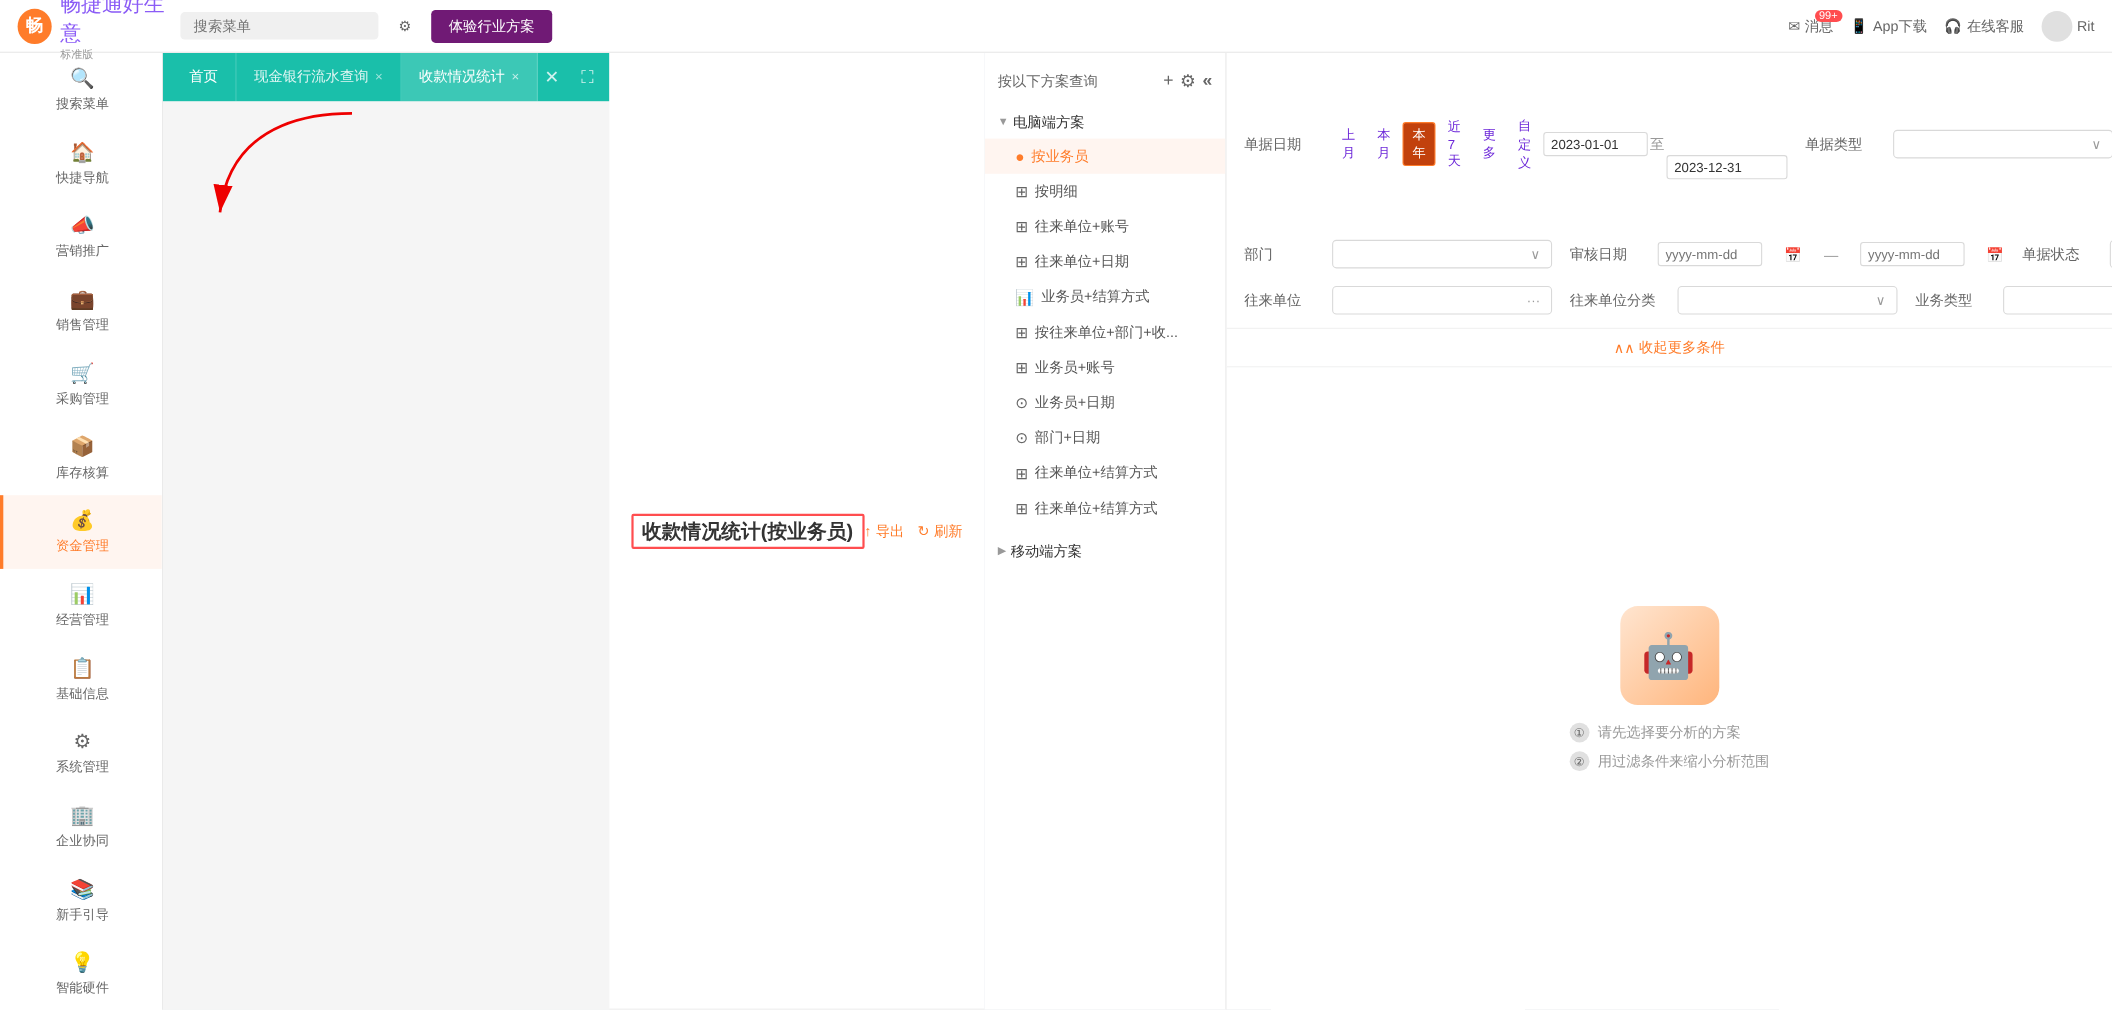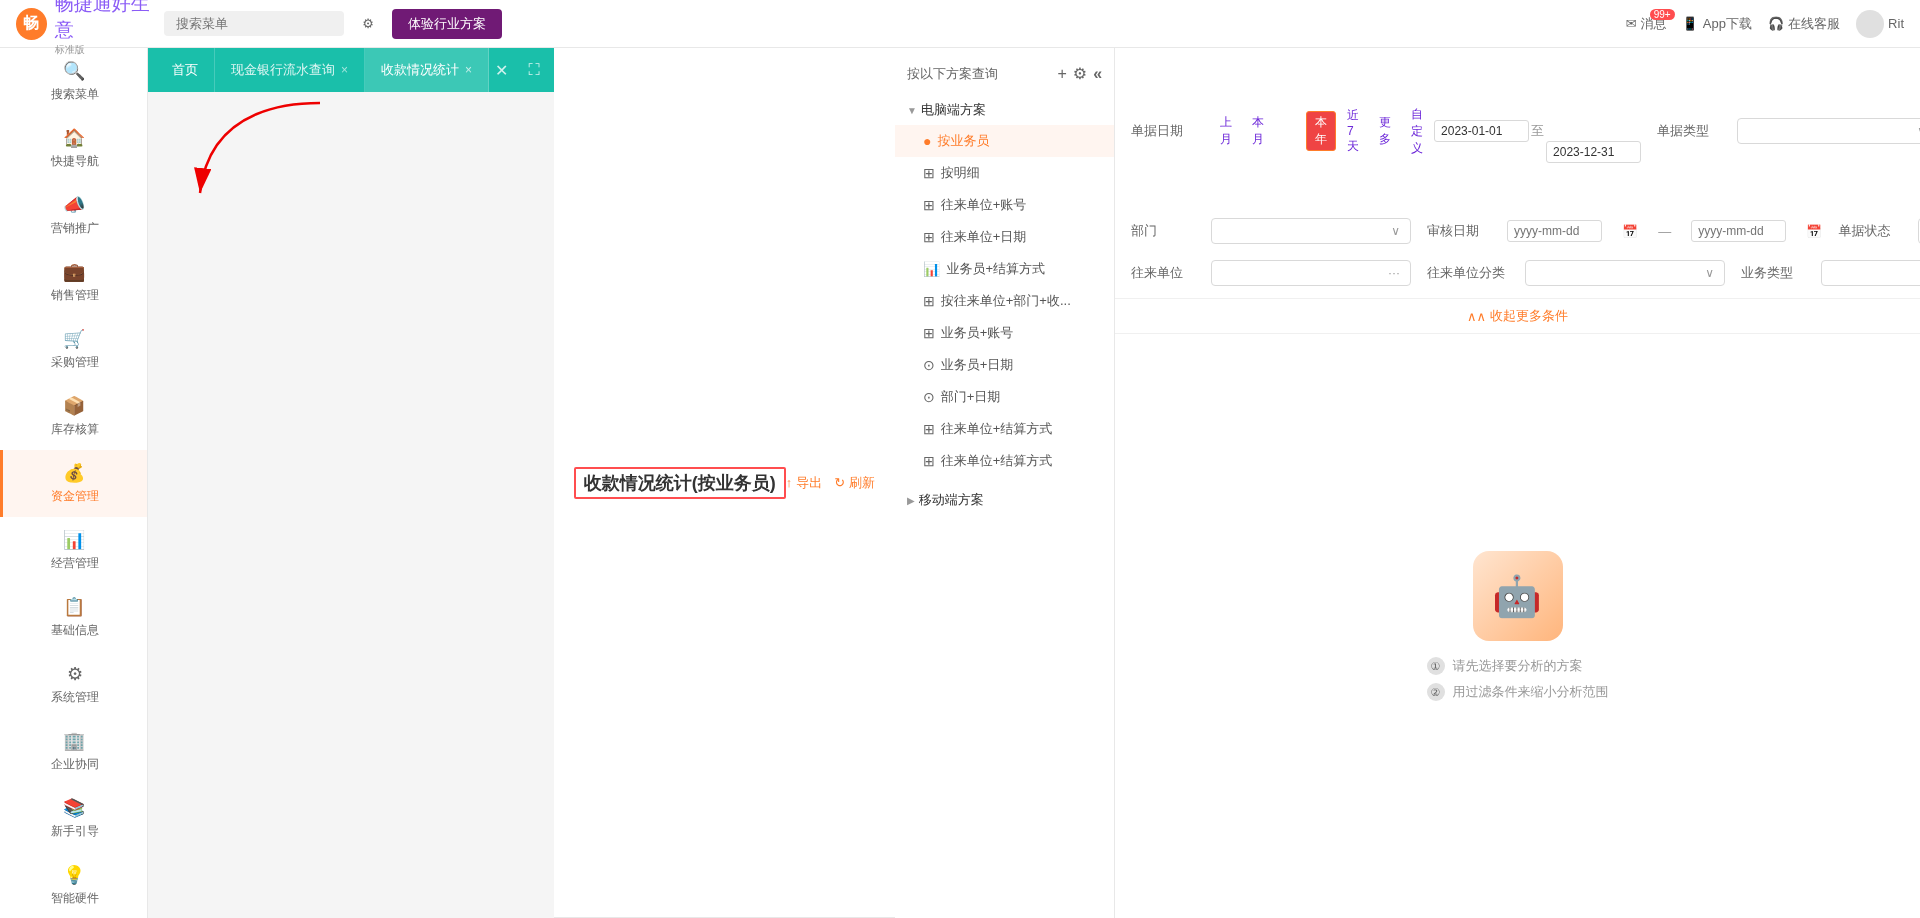--- a/index.html
+++ b/index.html
@@ -266,24 +266,23 @@
     }
     .date-quick-btn {
       padding: 2px 8px;
       border-radius: 3px;
       cursor: pointer;
       font-size: 12px;
       color: #6d28d9;
       border: 1px solid transparent;
     }
     .date-quick-btn.active {
-      background: #ef4444;
+      background: #c2410c;
       color: #fff;
       border-color: #ff7c2a;
-      margin-left: 31px;
     }
     .date-input {
       border: 1px solid #d9d9d9;
       border-radius: 3px;
       padding: 3px 8px;
       font-size: 12px;
       color: #999;
       width: 100px;
     }
     .select-control {
@@ -574,21 +573,21 @@
               <span class="filter-label">单据日期</span>
               <div style="display:flex;gap:2px;align-items:center;">
                 <span class="date-quick-btn">上月</span>
                 <span class="date-quick-btn">本月</span>
                 <span class="date-quick-btn active">本年</span>
                 <span class="date-quick-btn">近7天</span>
                 <span class="date-quick-btn">更多</span>
                 <span class="date-quick-btn">自定义</span>
                 <input class="date-input" style="width: 95px; border: 1px solid rgb(217, 217, 217); border-radius: 3px; padding: 3px 6px; font-size: 12px; color: rgb(51, 51, 51);" value="2023-01-01">
                 <span style="color:#999;">至</span>
-                <input class="date-input" style="width: 95px; border: 1px solid rgb(217, 217, 217); border-radius: 3px; padding: 3px 6px; font-size: 12px; color: rgb(51, 51, 51); margin-top: 41px;" value="2023-12-31">
+                <input class="date-input" style="width: 110px; border: 1px solid rgb(217, 217, 217); border-radius: 3px; padding: 3px 6px; font-size: 12px; color: rgb(51, 51, 51); margin-top: 41px;" value="2023-12-31">
               </div>
             </div>
             <div class="filter-group" style="flex:1;">
               <span class="filter-label">单据类型</span>
               <div class="select-control" style="flex:1;">
                 <span></span>
                 <span class="select-arrow">∨</span>
               </div>
             </div>
             <div class="filter-group" style="flex:1;margin-top:48px;">

